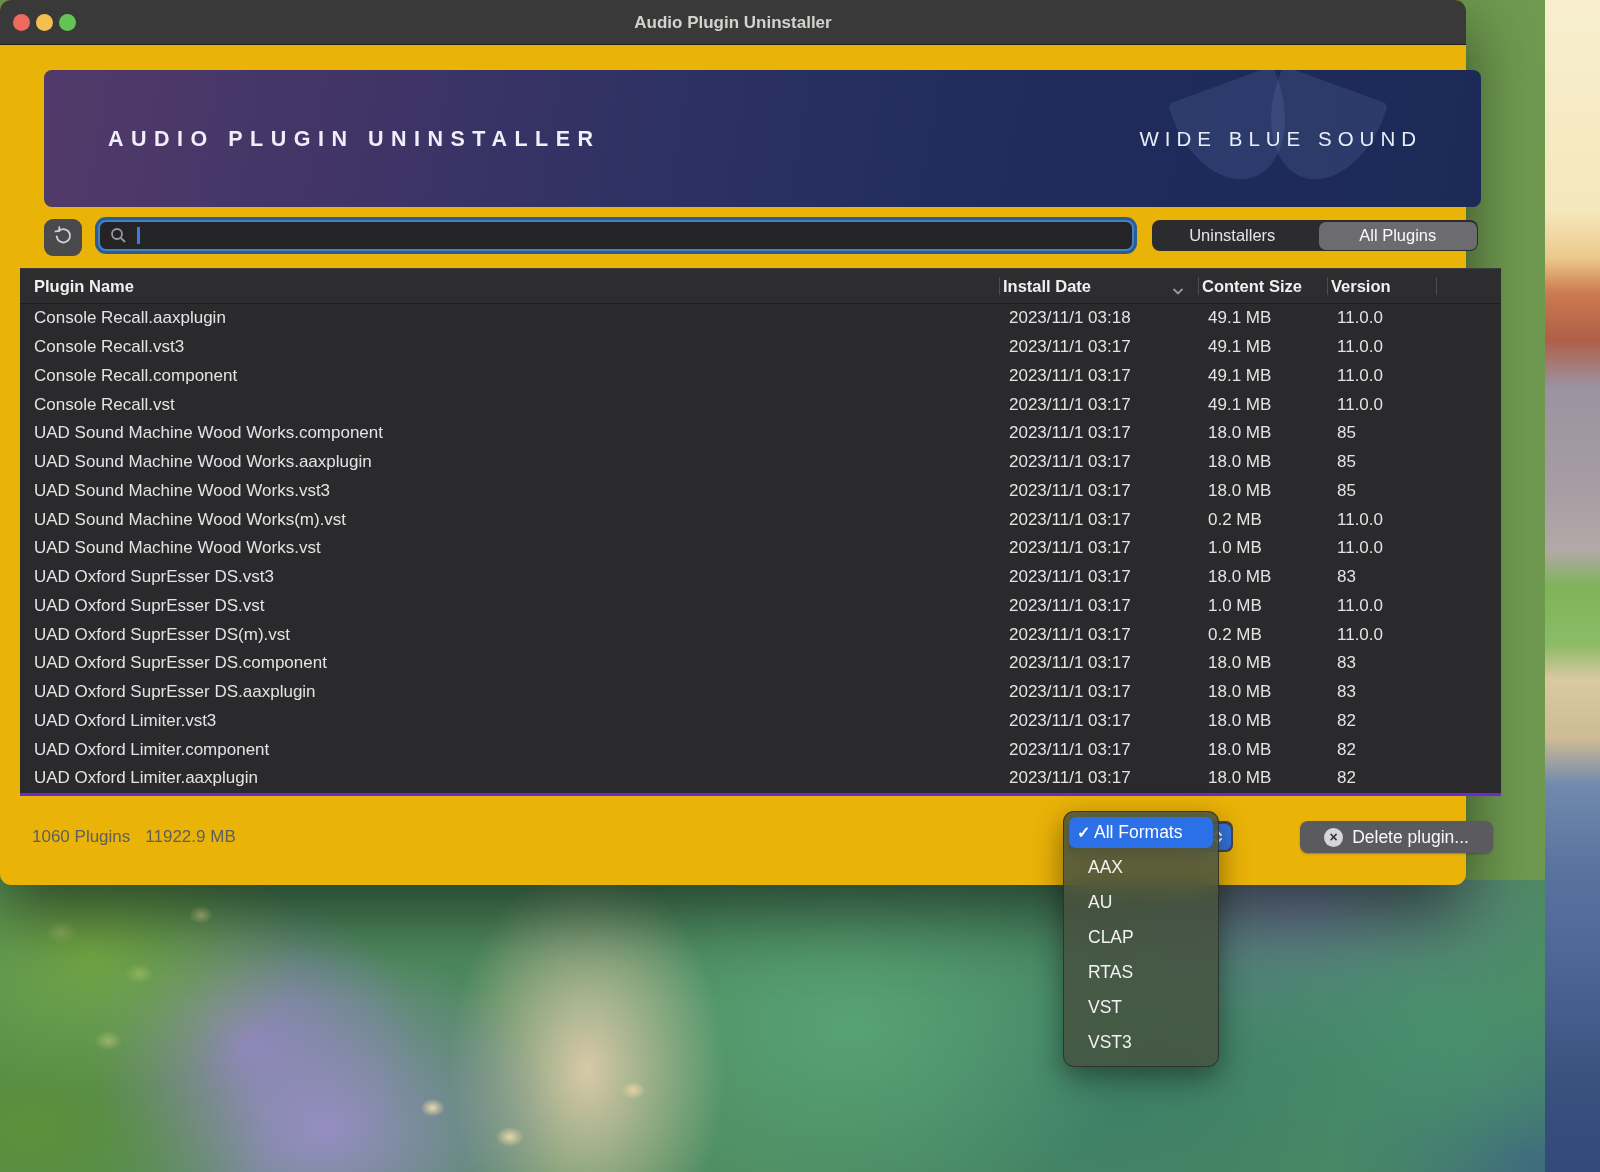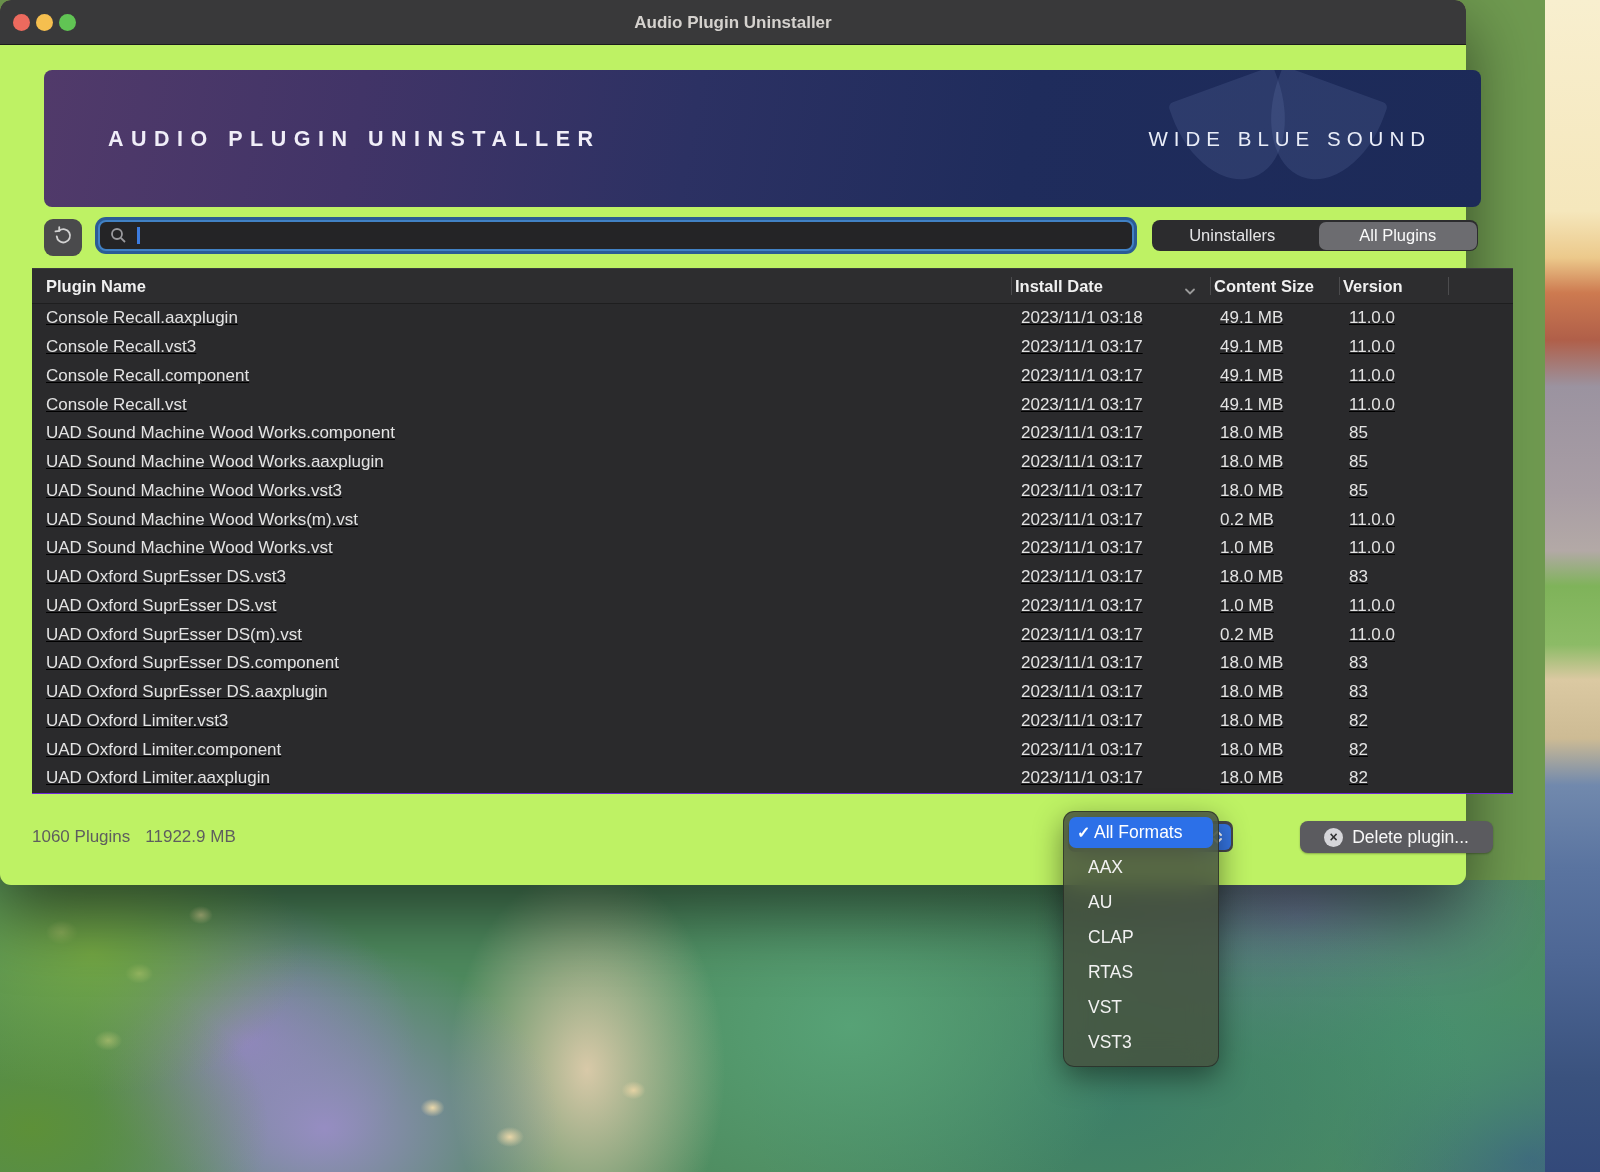--- a/index.html
+++ b/index.html
@@ -25,37 +25,37 @@
       radial-gradient(380px 300px at 21% 85%,#968dc2 0%,rgba(150,141,194,0) 62%),
       radial-gradient(260px 220px at 16% 55%,#8a82b5 0%,rgba(138,130,181,0) 65%),
       radial-gradient(230px 340px at 38% 65%,#d8c9a8 0%,rgba(216,201,168,0) 60%),
       radial-gradient(420px 300px at 55% 50%,#57a276 0%,rgba(87,162,118,0) 70%),
       radial-gradient(520px 340px at 72% 75%,#3d7f68 0%,rgba(61,127,104,0) 70%),
       radial-gradient(460px 300px at 92% 55%,#48906e 0%,rgba(72,144,110,0) 70%),
       radial-gradient(380px 220px at 84% 12%,#7a74a8 0%,rgba(122,116,168,0) 68%),
       radial-gradient(280px 220px at 99% 95%,#3a5a84 0%,rgba(58,90,132,0) 70%);}
 
   
-  .window{position:absolute;left:0;top:0;width:1466px;height:885px;background:#bef264;
+  .window{position:absolute;left:0;top:0;width:1466px;height:885px;background:#eab308;
     border-radius:11px;box-shadow:0 28px 70px rgba(0,0,0,.55);}
   .titlebar{position:absolute;left:0;top:0;width:100%;height:45px;background:#39393a;
     border-radius:11px 11px 0 0;border-bottom:1px solid #1c1c1c;box-sizing:border-box;}
   .title{position:absolute;left:0;right:0;top:0;height:45px;line-height:45px;text-align:center;
     font-size:17px;font-weight:700;color:#d5d2ce;}
   .lights{position:absolute;left:13px;top:14px;display:flex;gap:6px;}
   .light{width:17px;height:17px;border-radius:50%;}
   .light.red{background:#ec6a5e;} .light.yellow{background:#f5bf4f;} .light.green{background:#61c454;}
 
   
   .banner{position:absolute;left:44px;top:70px;width:1437px;height:137px;border-radius:8px;
     background:linear-gradient(100deg,#513a6a 0%,#413467 22%,#2c3163 45%,#1f2c5c 68%,#1c2a58 100%);
     overflow:hidden;}
   .app-name{position:absolute;left:64px;top:50%;transform:translateY(-50%);
     font-size:21.5px;font-weight:600;letter-spacing:7.5px;color:#f0eef8;}
-  .brand{position:absolute;right:50px;top:50%;transform:translateY(-50%);
+  .brand{position:absolute;right:59px;top:50%;transform:translateY(-50%);
     font-size:20.5px;font-weight:500;letter-spacing:6px;color:#e9edf8;z-index:2;}
   .brand-logo{position:absolute;right:100px;top:12px;width:210px;height:112px;z-index:1;}
   .petal{position:absolute;width:112px;height:98px;background:rgba(148,172,226,.13);
     border-radius:6px 6px 55% 55%/6px 6px 95% 95%;}
   .petal.p1{left:10px;top:0;transform:rotate(-20deg);}
   .petal.p2{left:92px;top:0;transform:rotate(20deg);}
 
   
   .refresh-btn{position:absolute;left:44px;top:219px;width:38px;height:37px;border-radius:9px;
     background:#4a4a4c;display:flex;align-items:center;justify-content:center;}
@@ -67,29 +67,29 @@
     font-family:"Liberation Sans",sans-serif;margin-top:48px;}
   .searchbox input::placeholder{color:#87878c;}
   .caret{position:absolute;left:37px;top:5px;width:2.5px;height:17px;background:#3c7ce0;z-index:2;}
   .segmented{position:absolute;left:1152px;top:220px;width:326px;height:31px;border-radius:8px;
     background:#2c2c2e;display:flex;box-sizing:border-box;padding:1.5px;gap:8px;}
   .segment{flex:1;display:flex;align-items:center;justify-content:center;font-size:16.5px;
     color:#e4e4e6;border-radius:7px;}
   .segment.selected{background:#6c6c70;color:#fafafa;font-weight:500;}
 
   
-  .table{position:absolute;left:32px;top:268px;width:1481px;}
+  .table{position:absolute;left:20px;top:268px;width:1481px;}
   .thead,.trow{display:grid;grid-template-columns:979px 199px 129px 109px 1fr;align-items:center;}
   .thead{height:36px;background:#2d2d2f;border-top:1px solid #3c3c3e;border-bottom:1px solid #1e1e1f;
     box-sizing:border-box;font-size:16.5px;font-weight:700;color:#f0f0f0;}
   .hcell{position:relative;height:100%;display:flex;align-items:center;padding-left:4px;box-sizing:border-box;}
   .hcell.first{padding-left:14px;}
   .hcell:not(.first)::before{content:"";position:absolute;left:0;top:8px;bottom:8px;width:1px;background:#4c4c4e;}
   .hcell .sort-chevron{position:absolute;right:14px;top:12px;}
-  .tbody{background:#2a2a2c;border-bottom:1px solid #6d28d9;text-decoration:underline;}
+  .tbody{background:#2a2a2c;border-bottom:3px solid #6d28d9;}
   .trow{height:28.75px;font-size:17px;color:#e3e3e3;}
   .cell{padding-left:10px;white-space:nowrap;overflow:hidden;}
   .cell.name{padding-left:14px;}
 
   
   .status{position:absolute;left:32px;top:827px;font-size:17px;color:#5e5e5e;display:flex;gap:15px;}
   .popup-btn{position:absolute;left:1068px;top:821px;width:165px;height:31px;border-radius:7px;
     background:#47474a;z-index:1;}
   .popup-arrows{position:absolute;right:2.5px;top:2.5px;width:27px;height:26px;border-radius:6px;
     background:#3575e3;display:flex;align-items:center;justify-content:center;}

